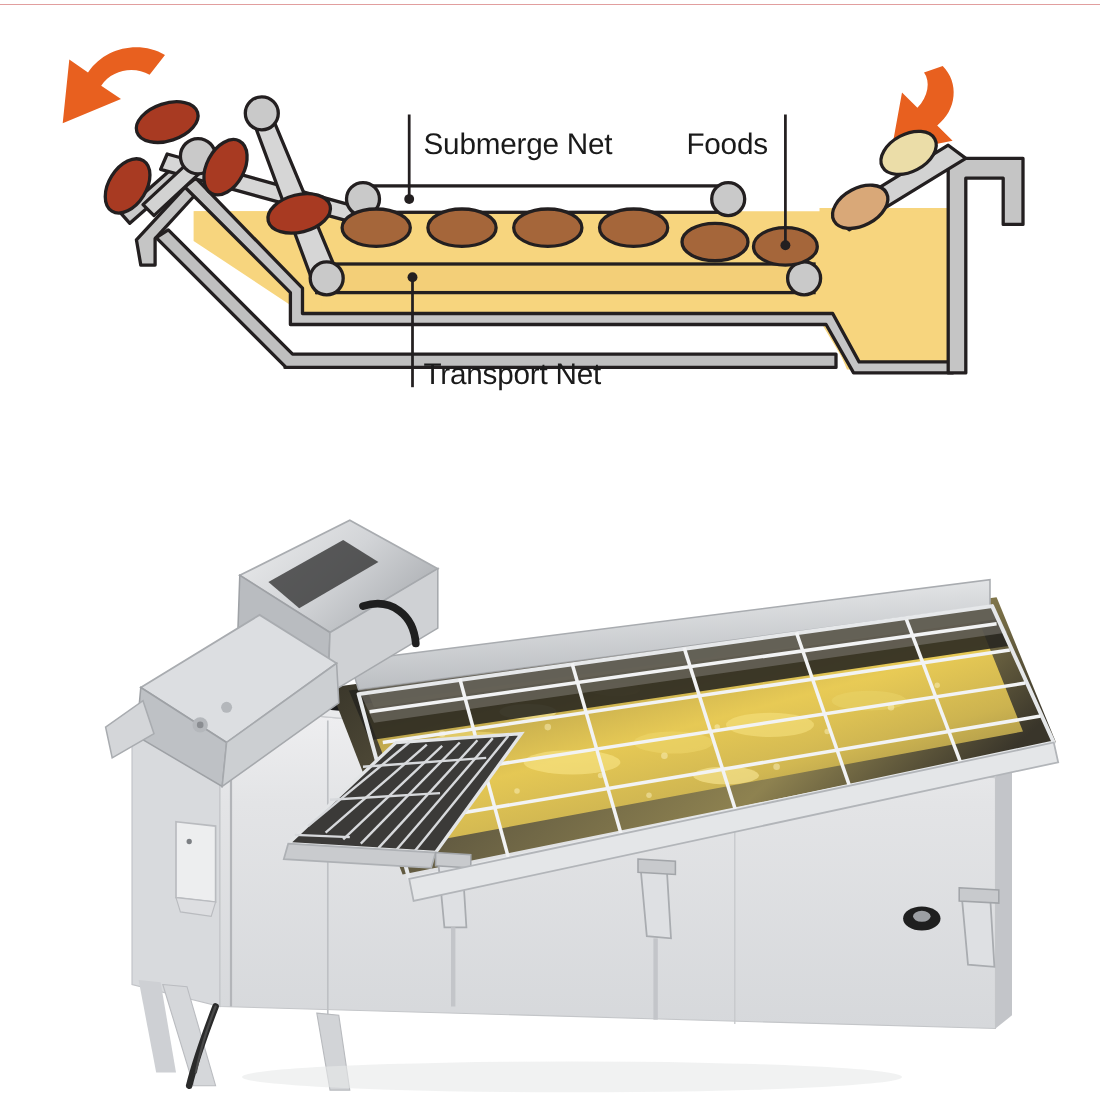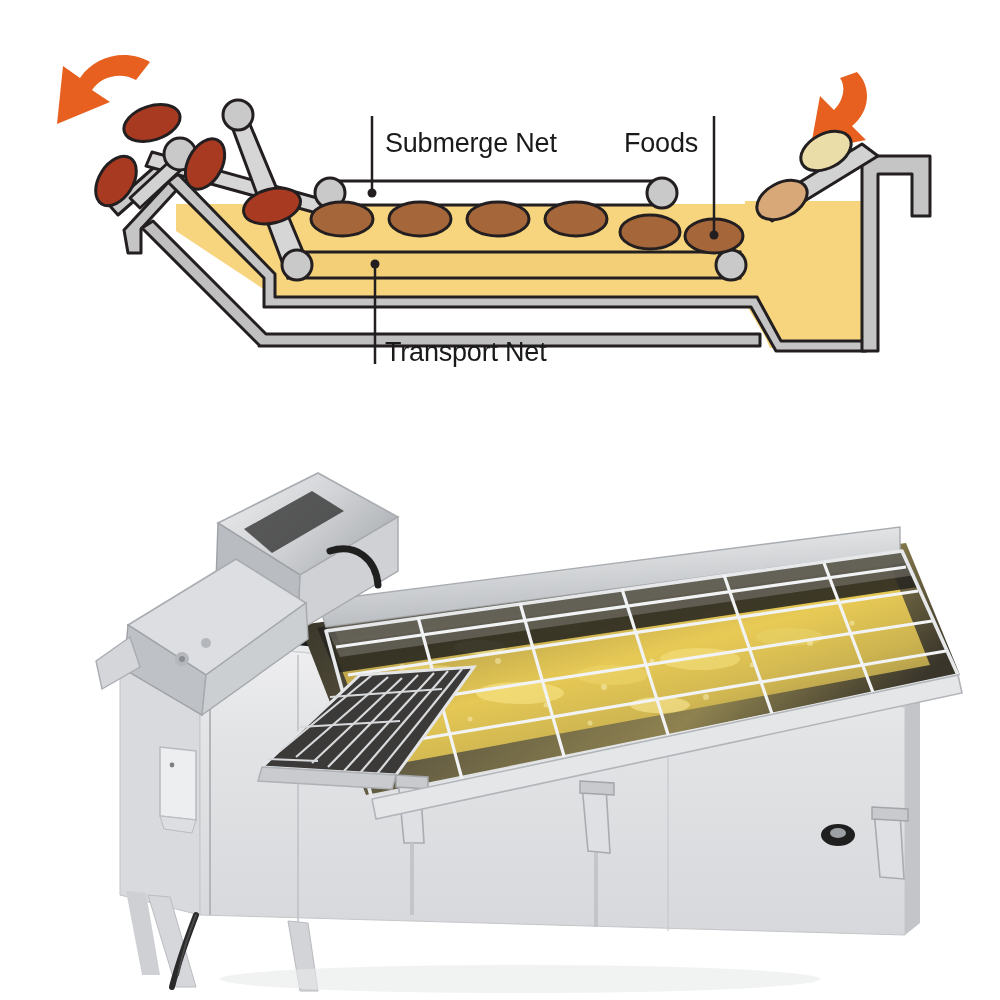--- a/index.html
+++ b/index.html
@@ -17,21 +17,21 @@
   #page {
     position: relative;
     width: 1000px;
     height: 1000px;
     background: #ffffff;
   }
   
   #schematic-panel {
     position: absolute;
     left: 0;
-    top: 16px;
+    top: 4px;
     width: 1000px;
     height: 375px;
     background: #b91c1c;
   }
   #schematic-svg { display: block; }
 
   .diagram-label {
     font-family: "Liberation Sans", sans-serif;
     font-size: 27px;
     fill: #1a1a1a;

